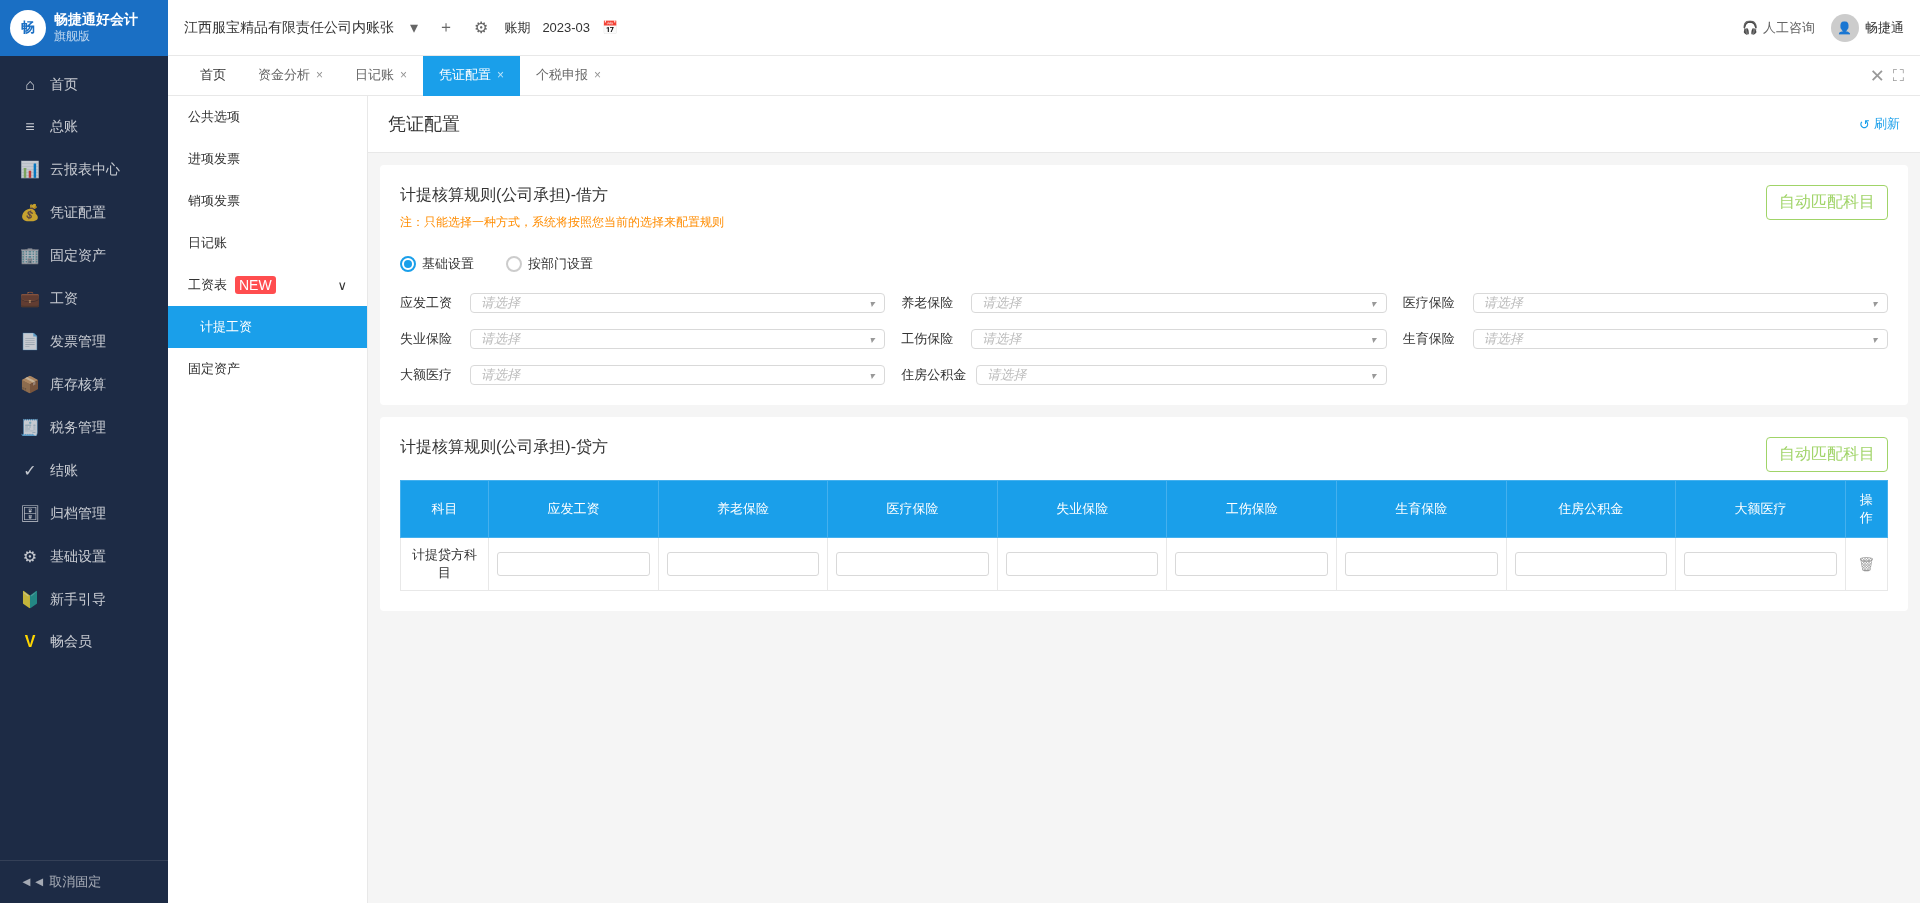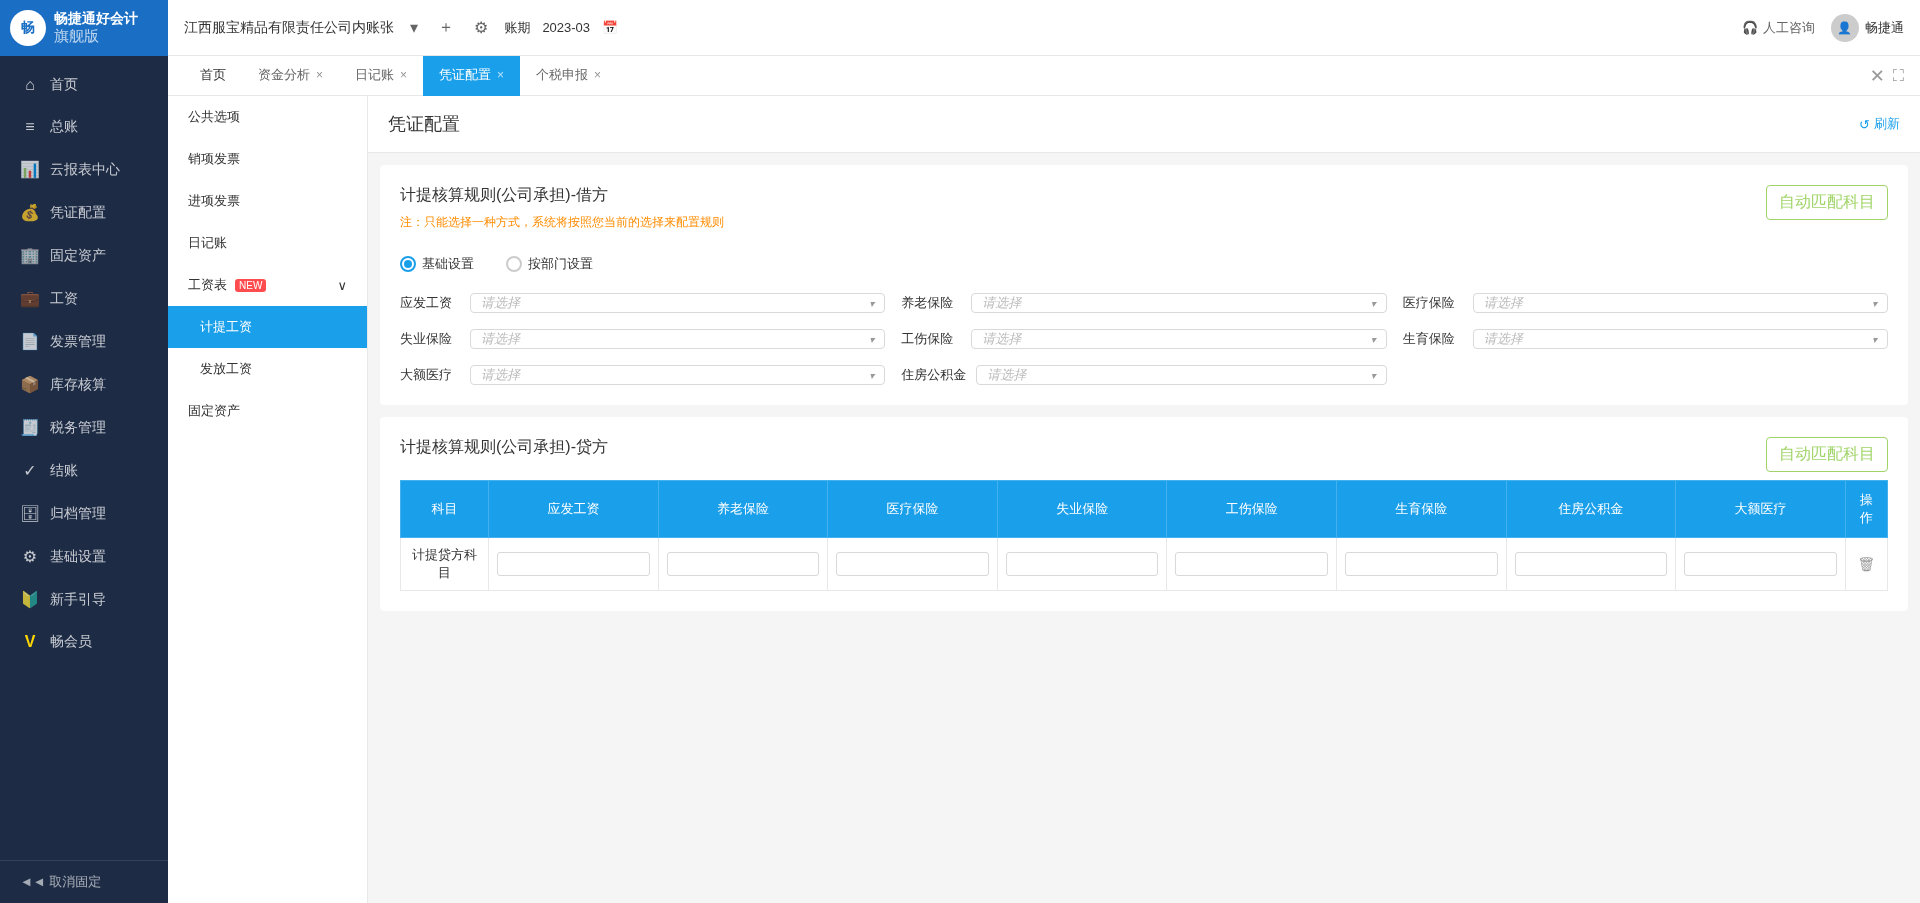--- a/index.html
+++ b/index.html
@@ -28,21 +28,21 @@
       background: white;
       border-radius: 50%;
       display: flex;
       align-items: center;
       justify-content: center;
       color: #1a6fc4;
       font-weight: bold;
       font-size: 14px;
     }
     .logo-text { color: white; font-size: 14px; font-weight: bold; line-height: 1.2; }
-    .logo-sub { color: rgba(255,255,255,0.7); font-size: 15px; }
+    .logo-sub { color: rgba(255,255,255,0.7); font-size: 12px; }
     .sidebar-nav { flex: 1; overflow-y: auto; padding: 8px 0; }
     .sidebar-item {
       display: flex;
       align-items: center;
       gap: 10px;
       padding: 12px 20px;
       color: rgba(255,255,255,0.75);
       cursor: pointer;
       font-size: 14px;
     }
@@ -142,21 +142,21 @@
       cursor: pointer;
       font-size: 13px;
       display: flex;
       align-items: center;
       justify-content: space-between;
     }
     .left-menu-item.active { background: #1a9fea; color: white; }
     .new-badge {
       background: #ff4d4f;
       color: white;
-      font-size: 10px;
+      font-size: 14px;
       padding: 1px 4px;
       border-radius: 3px;
     }
 
     
     .right-panel {
       flex: 1;
       overflow-y: auto;
       background: #f5f5f5;
     }
@@ -412,40 +412,37 @@
     </div>
   </div>
 
   <div class="content-area">
 
     <div class="left-panel">
       <div class="left-menu-item">
         <span>公共选项</span>
       </div>
       <div class="left-menu-item">
+        <span>进项发票</span>
+      </div>
+      <div class="left-menu-item">
         <span>销项发票</span>
-      </div>
-      <div class="left-menu-item">
-        <span>进项发票</span>
       </div>
       <div class="left-menu-item">
         <span>日记账</span>
       </div>
       <div class="left-menu-item" style="justify-content:space-between;">
         <div style="display:flex;align-items:center;gap:8px;">
           <span>工资表</span>
           <span class="new-badge">NEW</span>
         </div>
         <span>∨</span>
       </div>
       <div class="left-menu-item active" style="padding-left:32px;">
         <span>计提工资</span>
-      </div>
-      <div class="left-menu-item" style="padding-left:32px;">
-        <span>发放工资</span>
       </div>
       <div class="left-menu-item">
         <span>固定资产</span>
       </div>
     </div>
 
     <div class="right-panel">
 
       <div class="page-header">
         <h1 class="page-title">凭证配置</h1>

